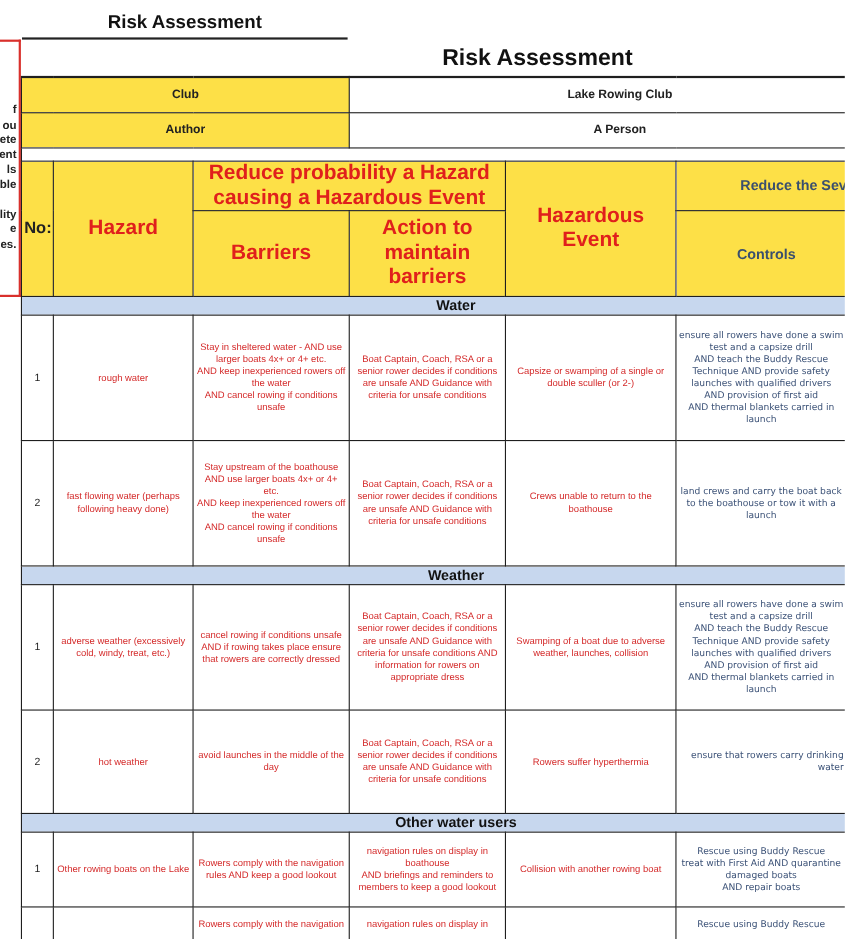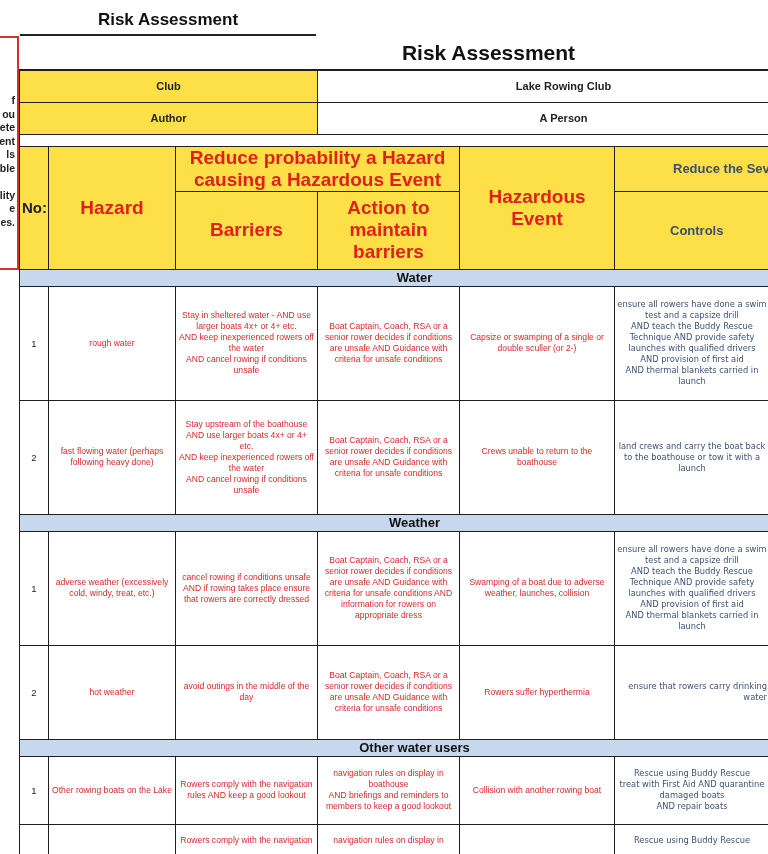--- a/index.html
+++ b/index.html
@@ -146,21 +146,21 @@
     <td class="c-red">Boat Captain, Coach, RSA or a senior rower decides if conditions are unsafe AND Guidance with criteria for unsafe conditions                 AND information for rowers on appropriate dress</td>
     <td class="c-red">Swamping of a boat due to adverse weather, launches, collision</td>
     <td class="c-blue pre" style="text-align:left;padding-left:2px"><div style="width:150px;text-align:center">ensure all rowers have done a swim test and a capsize drill
 AND teach the Buddy Rescue Technique                    AND provide safety launches with qualified drivers
 AND provision of first aid
 AND thermal blankets carried in launch</div></td>
   </tr>
   <tr class="data-row" style="height:94px">
     <td class="c-no">2</td>
     <td class="c-red">hot weather</td>
-    <td class="c-red">avoid outings in the middle of the day</td>
+    <td class="c-red">avoid launches in the middle of the day</td>
     <td class="c-red">Boat Captain, Coach, RSA or a senior rower decides if conditions are unsafe AND Guidance with criteria for unsafe conditions</td>
     <td class="c-red">Rowers suffer hyperthermia</td>
     <td class="c-blue" style="text-align:left;padding-left:2px">
           <div style="width:150px;text-align:right">ensure that rowers carry drinking water</div>
         </td>
   </tr>
 
   <tr class="section-row">
     <td colspan="6">Other water users</td>
   </tr>

